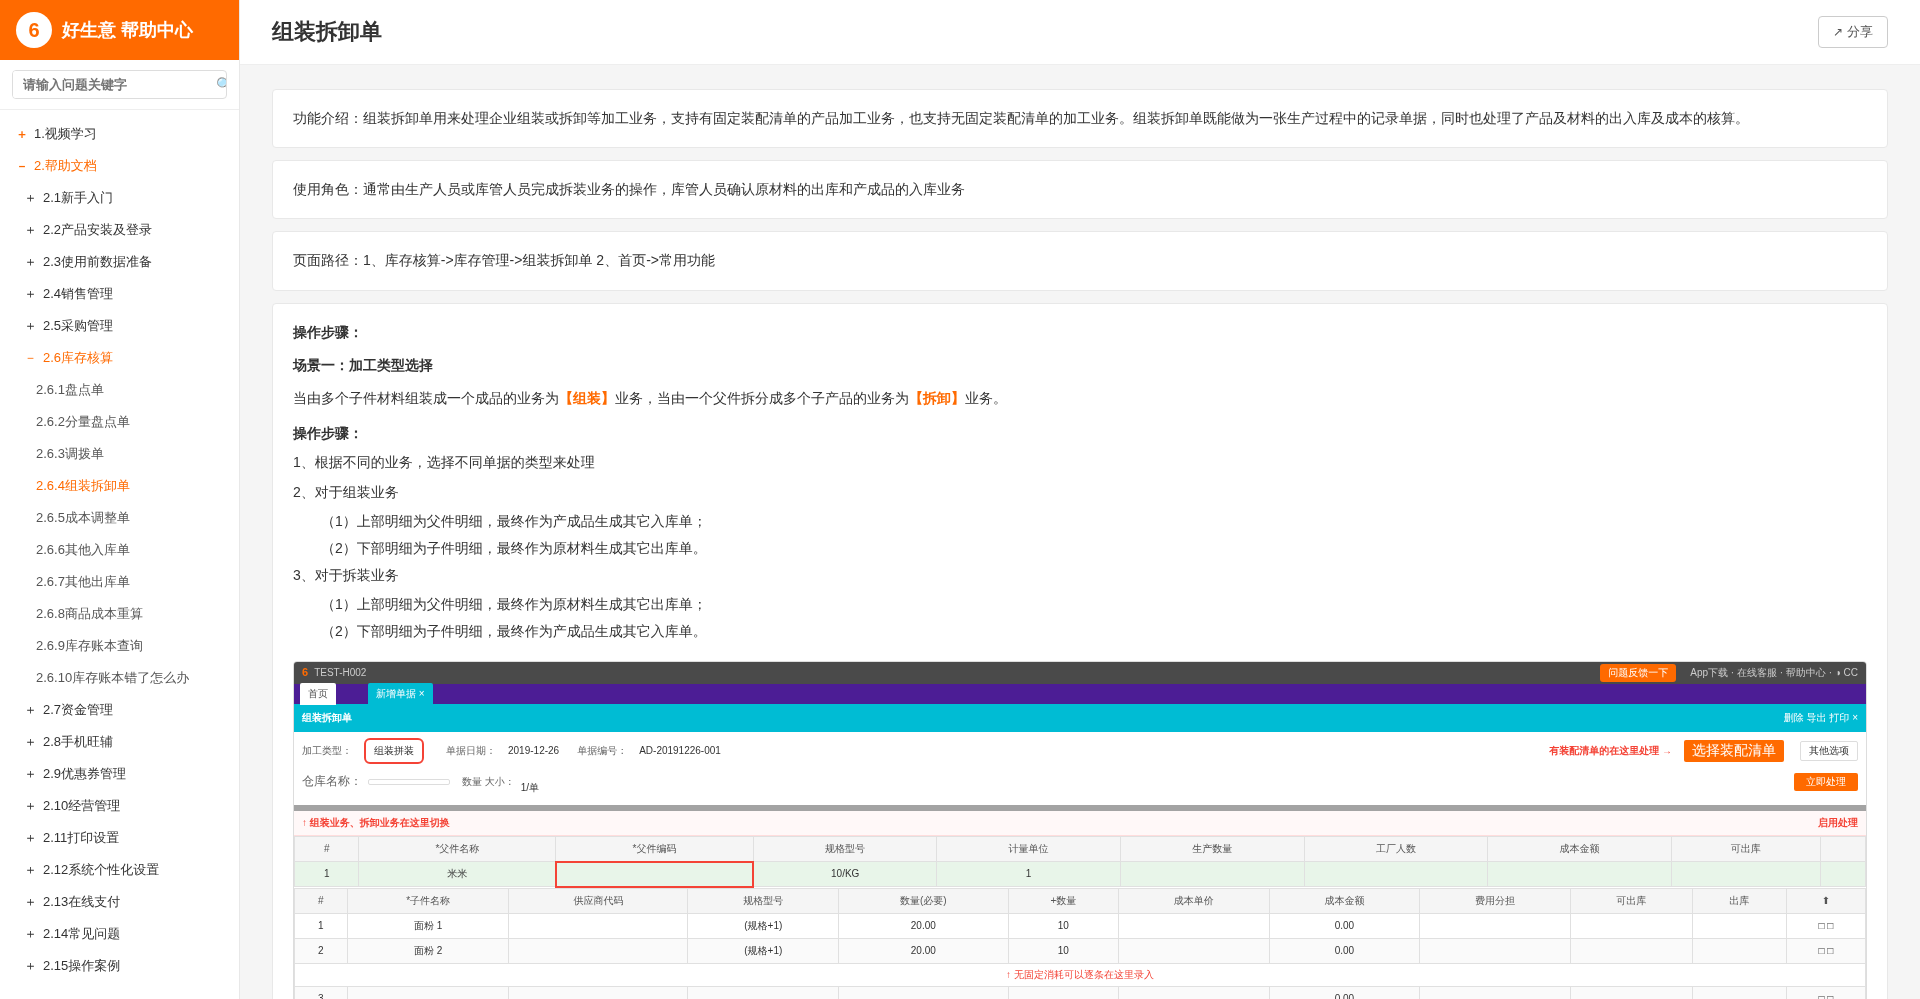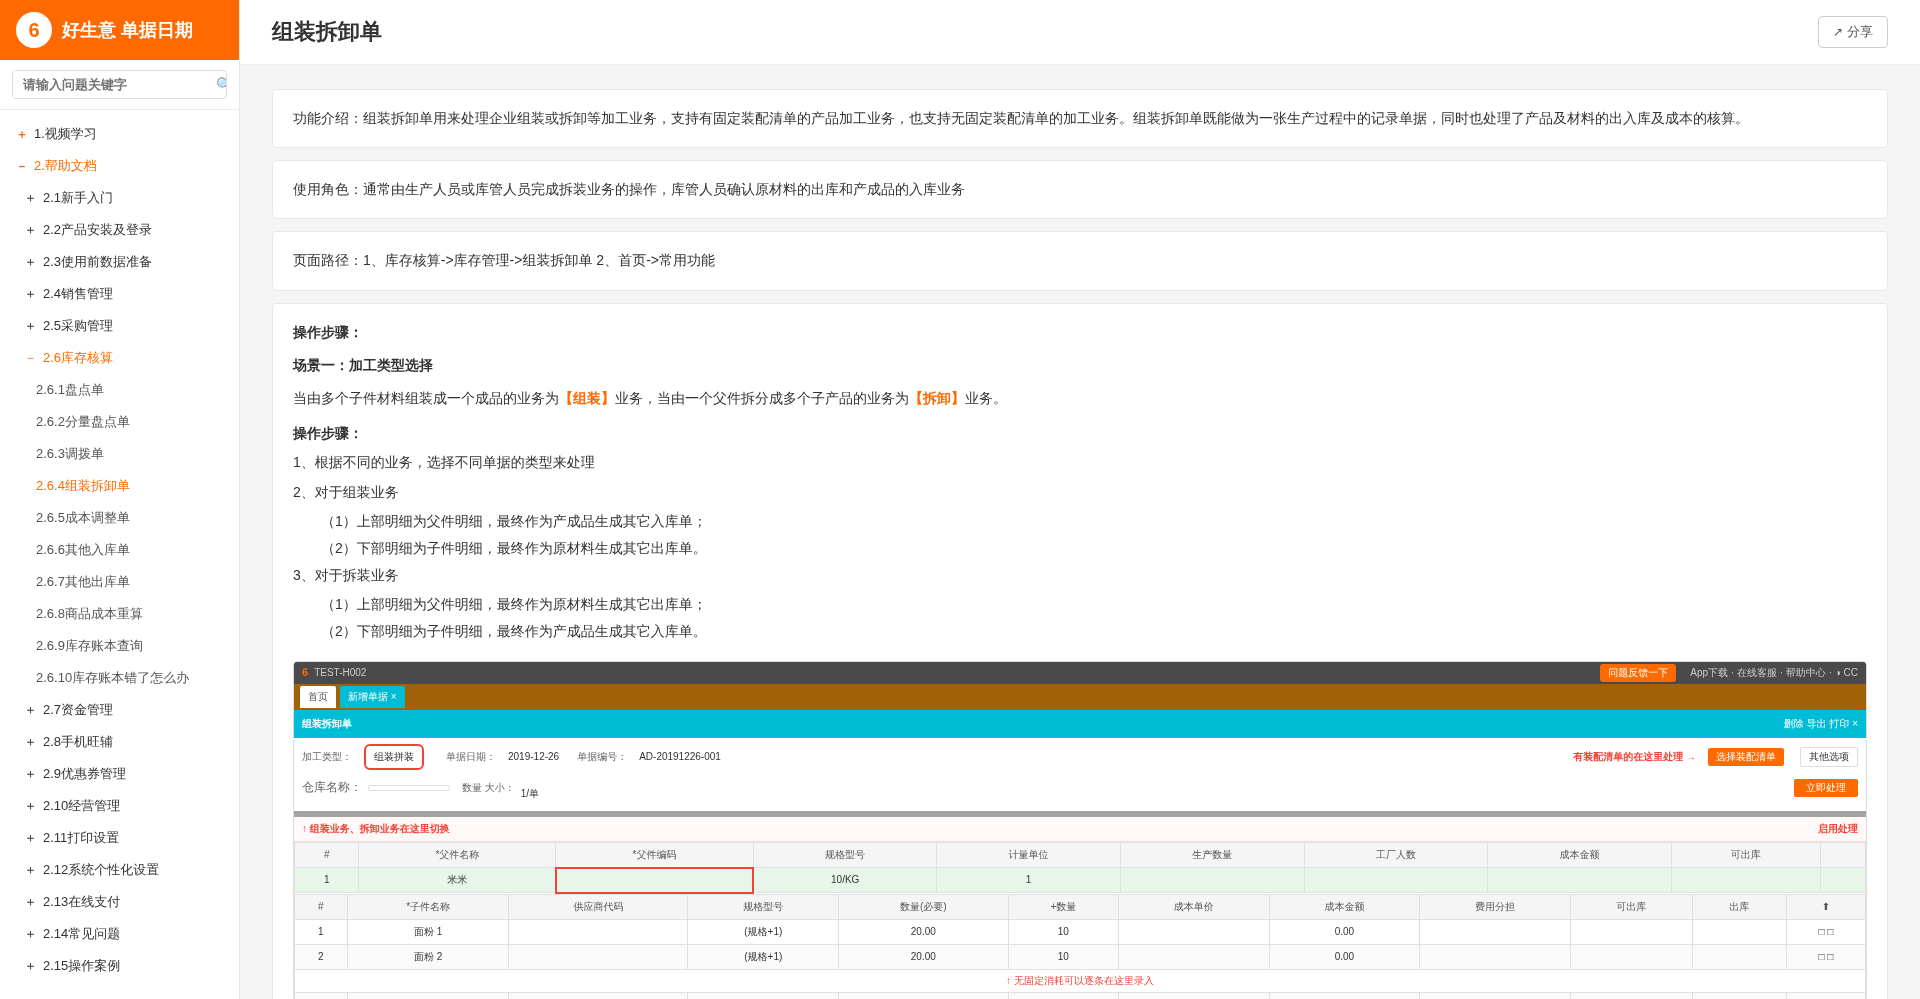--- a/index.html
+++ b/index.html
@@ -215,21 +215,21 @@
     }
     .ss-table tr:nth-child(even) td { background: #fafafa; }
     .ss-green-row td { background: #e8f5e9 !important; }
   </style>
 </head>
 <body>
 
 <div id="sidebar">
   <div id="sidebar-header">
     <div id="logo-icon">6</div>
-    <span id="app-title">好生意 单据日期</span>
+    <span id="app-title">好生意 帮助中心</span>
   </div>
   <div id="search-box">
     <div id="search-input-wrapper">
       <input id="search-input" type="text" placeholder="请输入问题关键字" style="">
       <button id="search-btn">🔍</button>
     </div>
   </div>
   <div id="nav-tree">
 
     <div class="nav-section">
@@ -372,43 +372,43 @@
       <div class="screenshot-wrapper" style="margin-top:16px;">
 
         <div class="ss-topbar">
           <span style="color:#ff6a00;font-weight:bold;font-size:11px;">6</span>
           <span class="ss-topbar-text">TEST-H002</span>
           <span class="ss-topbar-text" style="flex:1;"></span>
           <button class="ss-orange-btn">问题反馈一下</button>
           <span class="ss-topbar-text" style="margin-left:8px;">App下载 · 在线客服 · 帮助中心 · ◑ CC</span>
         </div>
 
-        <div style="background:#a16207;display:flex;align-items:center;padding:2px 6px;gap:4px;height:26px;">
+        <div style="background:#4c1d95;display:flex;align-items:center;padding:2px 6px;gap:4px;height:20px;">
           <span style="font-size:10px;color:#555;padding:2px 8px;background:#fff;border-radius:2px 2px 0 0;">首页</span>
-          <span style="font-size:10px;color:#fff;padding:2px 8px;background:#00bcd4;border-radius:2px 2px 0 0;">新增单据 ×</span>
+          <span style="font-size:10px;color:#fff;padding:2px 8px;background:#00bcd4;border-radius:2px 2px 0 0;margin-left:28px;">新增单据 ×</span>
         </div>
 
         <div class="ss-inner-topbar">
           <span style="font-size:10px;color:#fff;font-weight:bold;">组装拆卸单</span>
           <span style="flex:1;"></span>
           <span style="font-size:10px;color:#fff;">删除 导出 打印 ×</span>
         </div>
 
         <div style="background:#fff;padding:6px 8px;border-bottom:6px solid #a3a3a3;position:relative;">
           <div style="display:flex;align-items:center;gap:12px;flex-wrap:wrap;margin-bottom:4px;">
             <span style="font-size:10px;color:#666;">加工类型：</span>
             <span style="font-size:10px;padding:2px 8px;border:2px solid #f44336;border-radius:6px;background:#fff;min-width:60px;">组装拼装</span>
             <span style="font-size:10px;color:#666;margin-left:10px;">单据日期：</span>
             <span style="font-size:10px;">2019-12-26</span>
             <span style="font-size:10px;color:#666;margin-left:6px;">单据编号：</span>
             <span style="font-size:10px;">AD-20191226-001</span>
             <span style="flex:1;"></span>
 
             <span style="font-size:10px;color:#f44336;font-weight:bold;">有装配清单的在这里处理 →</span>
-            <button style="background:#ff6a00;color:#fff;border:none;border-radius:2px;padding:2px 8px;font-size:10px;">选择装配清单</button>
+            <button style="background:#ff6a00;color:#fff;border:none;border-radius:2px;padding:2px 8px;font-size:14px;">选择装配清单</button>
             <button style="background:#fff;color:#333;border:1px solid #ddd;border-radius:2px;padding:2px 8px;font-size:10px;margin-left:4px;">其他选项</button>
           </div>
           <div style="display:flex;align-items:center;gap:6px;margin-bottom:2px;">
             <span style="font-size:12px;color:#666;">仓库名称：</span>
             <span style="font-size:10px;padding:2px 40px;border:1px solid #ddd;border-radius:2px;"></span>
             <span style="font-size:10px;color:#666;margin-left:6px;">数量 大小：</span>
             <span style="font-size:10px;margin-top:11px;">1/单</span>
             <span style="flex:1;"></span>
             <button style="background:#ff6a00;color:#fff;border:none;border-radius:2px;padding:2px 12px;font-size:10px;">立即处理</button>
           </div>

